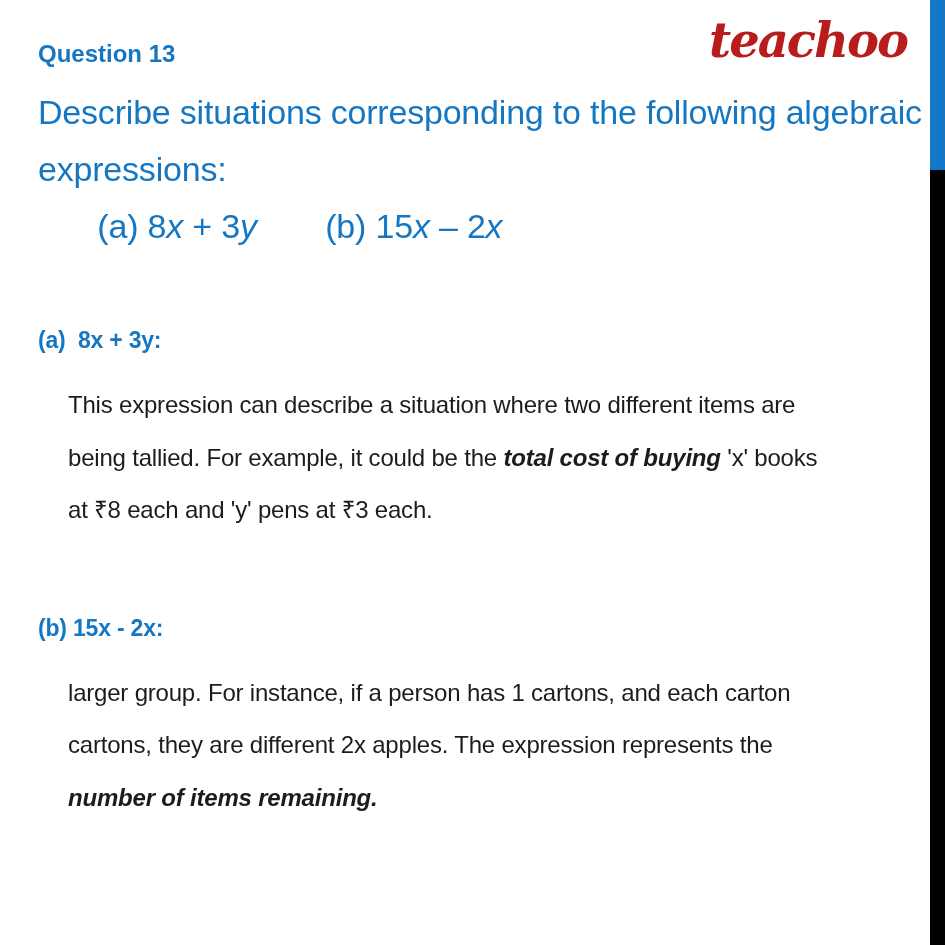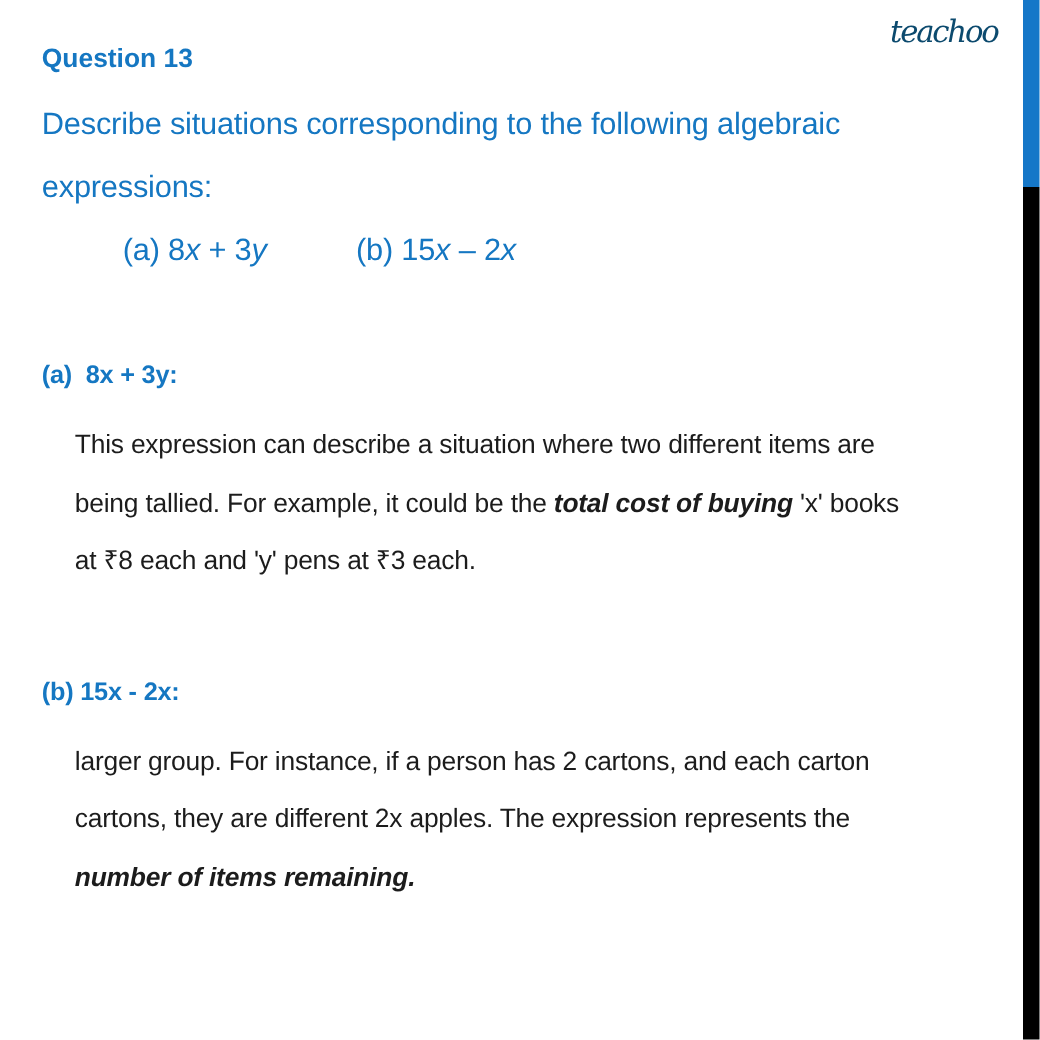--- a/index.html
+++ b/index.html
@@ -18,31 +18,31 @@
 
   
   .edge-bar{position:absolute;top:0;right:0;width:15px;height:945px;}
   .edge-blue{width:15px;height:170px;background:var(--bar-blue);}
   .edge-black{width:15px;height:775px;background:var(--bar-black);}
 
   
   .logo{
     position:absolute;top:12px;right:38px;
     font-family:"DejaVu Serif", serif;
-    font-style:italic;font-weight:400;
-    font-size:28px;color:#0c4a6e;letter-spacing:-2px;
+    font-style:italic;font-weight:700;
+    font-size:48px;color:#b91c1c;letter-spacing:-2px;
   }
 
   .content{position:absolute;top:40px;left:38px;right:60px;}
 
   .q-title{
     font-size:24px;line-height:28px;font-weight:700;color:var(--accent);
   }
   .prompt{
-    margin-top:16px;font-size:28px;line-height:57px;color:var(--accent);
+    margin-top:16px;font-size:34px;line-height:57px;color:var(--accent);
     letter-spacing:-0.2px;
   }
   .prompt-line{white-space:nowrap;}
   .expr-row{white-space:nowrap;}
   .expr-a{display:inline-block;width:278px;text-align:center;}
 
   .ans-heading{
     margin-top:72px;font-size:23px;line-height:26px;font-weight:700;
     color:var(--accent);letter-spacing:-0.2px;
   }
@@ -83,19 +83,19 @@
 
     <div class="ans-heading">(a) &nbsp;8x + 3y:</div>
     <div class="para">
         <div class="rich-line"><span>This expression can describe a situation where two different items are</span></div>
         <div class="rich-line"><span>being tallied. For example, it could be the </span><span class="b i">total cost of buying</span><span> 'x' books</span></div>
         <div class="rich-line"><span>at ₹8 each and 'y' pens at ₹3 each.</span></div>
       </div>
 
     <div class="ans-heading hb">(b) 15x - 2x:</div>
     <div class="para">
-        <div class="rich-line"><span>larger group. For instance, if a person has 2 cartons, and each carton</span></div>
+        <div class="rich-line"><span>larger group. For instance, if a person has 1 cartons, and each carton</span></div>
         <div class="rich-line"><span>cartons, they are different 2x apples. The expression represents the</span></div>
         <div class="rich-line"><span class="b i">number of items remaining.</span></div>
       </div>
 
   </div>
 </div>
 
 </body></html>

